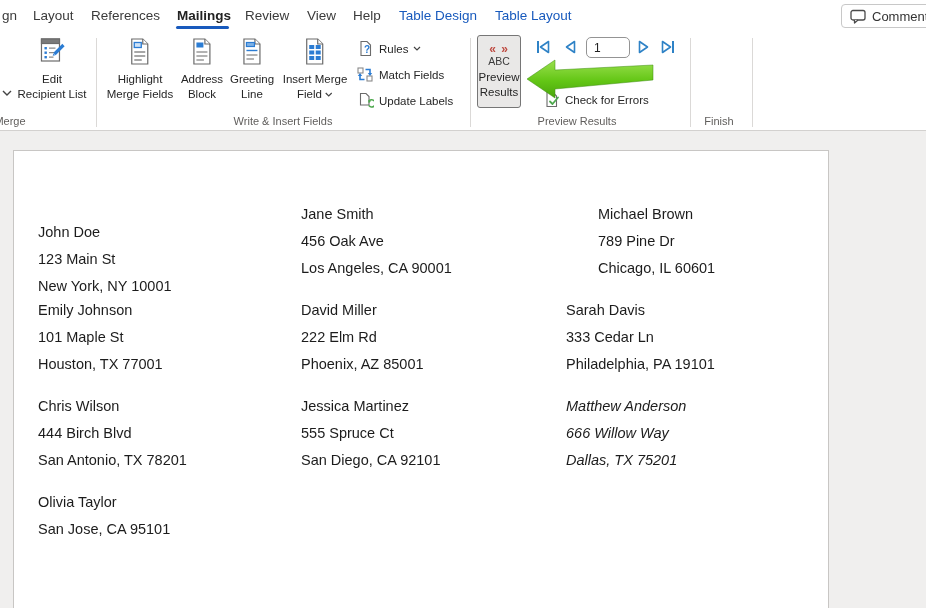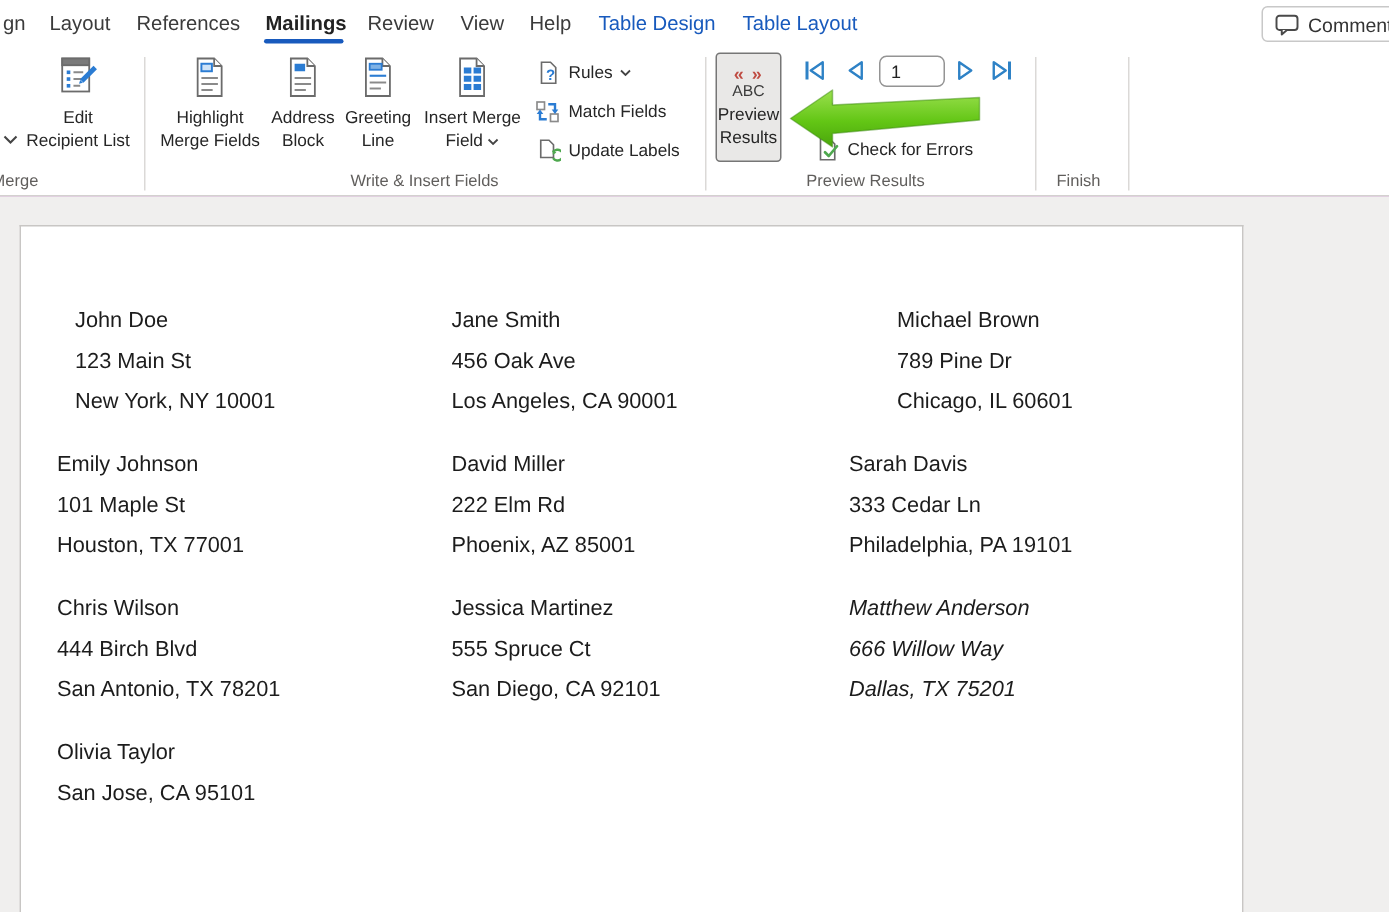--- a/index.html
+++ b/index.html
@@ -301,21 +301,21 @@
           <stop offset="1" stop-color="#4aa50c"></stop>
         </linearGradient>
       </defs>
       <polygon points="12,27 40,8 40,18 138,13 138,28 40,37 40,46" fill="url(#ag)" stroke="#3e8c12" stroke-width="1" stroke-opacity="0.5" stroke-linejoin="round"></polygon>
     </svg>
   </div>
 
   <div id="docarea">
     <div id="page">
 
-      <div class="addr-cell" style="left:24px; top:50px;margin-left:12px;">
+      <div class="addr-cell" style="left:24px; top:68px;">
         <div>John Doe</div>
         <div>123 Main St</div>
         <div>New York, NY 10001</div>
       </div>
       <div class="addr-cell" style="left:287px; top:50px;">
         <div>Jane Smith</div>
         <div>456 Oak Ave</div>
         <div>Los Angeles, CA 90001</div>
       </div>
       <div class="addr-cell" style="left:584px; top:50px;">

